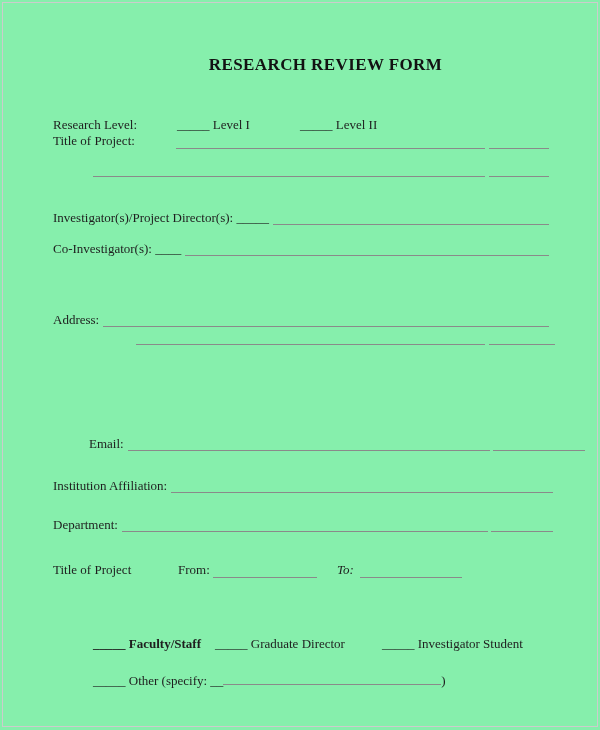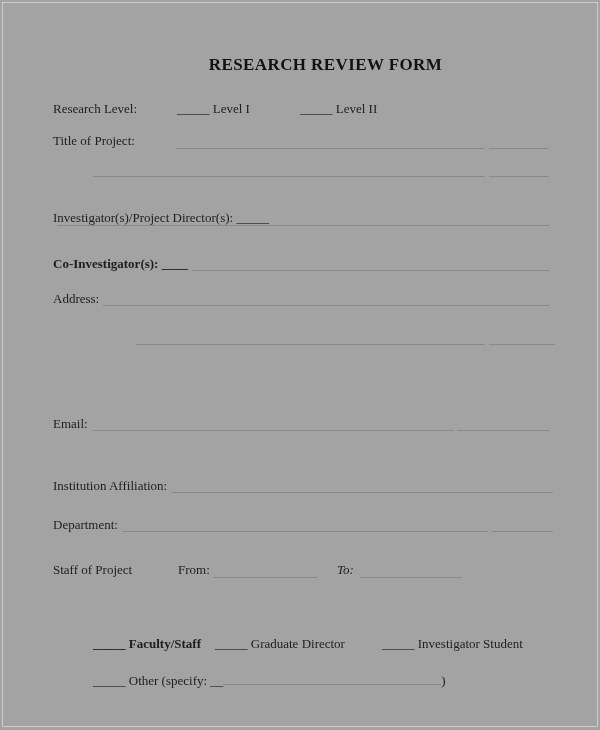--- a/index.html
+++ b/index.html
@@ -4,21 +4,21 @@
 <style>
   html, body {
     margin: 0;
     padding: 0;
     background: #ffffff;
   }
   .page {
     position: relative;
     width: 600px;
     height: 730px;
-    background: #a3a3a3;
+    background: #86efac;
     overflow: hidden;
     font-family: "Liberation Serif", "DejaVu Serif", serif;
     color: #1e1e1e;
   }
   .page-border {
     position: absolute;
     left: 2px; top: 2px; right: 2px; bottom: 3px;
     border: 1px solid #cccccc;
     pointer-events: none;
   }
@@ -54,77 +54,77 @@
   }
 </style>
 </head>
 <body>
 
 <div class="page">
   <div class="page-border"></div>
 
   <div class="title">RESEARCH REVIEW FORM</div>
 
-  <div class="row" style="top:101px; right:2px;">
+  <div class="row" style="top:117px; right:2px;">
     <span class="abs" style="left:0;">Research Level:</span>
     <span class="abs" style="left:124px;">_____ Level I</span>
     <span class="abs" style="left:247px;">_____ Level II</span>
   </div>
 
   <div class="row" style="top:133px; right:2px;">
     <span class="abs" style="left:0;">Title of Project:</span>
     <span class="abs bl" style="left:123px; width:309px;"></span>
     <span class="abs bl" style="left:436px; width:60px;"></span>
   </div>
 
   <div class="row" style="top:161px; right:2px;">
     <span class="abs bl" style="left:40px; width:392px;"></span>
     <span class="abs bl" style="left:436px; width:60px;"></span>
   </div>
 
-  <div class="row flexrow" style="top:210px; width:496px;flex-direction:column;">
+  <div class="row flexrow" style="top:210px; width:496px;">
     <span class="lbl">Investigator(s)/Project Director(s): _____</span>
     <span class="bl grow"></span>
   </div>
 
-  <div class="row flexrow" style="top:256px; width:496px;font-weight:bold;">
+  <div class="row flexrow" style="top:241px; width:496px;">
     <span class="lbl">Co-Investigator(s): ____</span>
     <span class="bl grow"></span>
   </div>
 
-  <div class="row flexrow" style="top:291px; width:496px;text-align:right;">
+  <div class="row flexrow" style="top:312px; width:496px;text-align:right;">
     <span class="lbl">Address:</span>
     <span class="bl grow"></span>
   </div>
 
   <div class="row" style="top:329px; right:2px;">
     <span class="abs bl" style="left:83px; width:349px;"></span>
     <span class="abs bl" style="left:436px; width:66px;"></span>
   </div>
 
 
-  <div class="row flexrow" style="top:416px; width:496px;">
+  <div class="row flexrow" style="top:436px; width:496px;margin-left:36px;">
     <span class="lbl">Email:</span>
     <span class="bl grow"></span>
     <span class="bl tail" style="width:92px;"></span>
   </div>
 
   <div class="row flexrow" style="top:478px; width:500px;">
     <span class="lbl">Institution Affiliation:</span>
     <span class="bl grow"></span>
   </div>
 
   <div class="row flexrow" style="top:517px; width:500px;">
     <span class="lbl">Department:</span>
     <span class="bl grow"></span>
     <span class="bl tail" style="width:62px;"></span>
   </div>
 
   <div class="row" style="top:562px; right:2px;">
-    <span class="abs" style="left:0;">Staff of Project</span>
+    <span class="abs" style="left:0;">Title of Project</span>
     <span class="abs" style="left:125px;">From:</span>
     <span class="abs bl" style="left:160px; width:104px;"></span>
     <span class="abs" style="left:284px;font-style:italic;">To:</span>
     <span class="abs bl" style="left:307px; width:102px;"></span>
   </div>
 
 
   <div class="row" style="top:636px; right:2px;">
     <span class="abs" style="left:40px;font-weight:bold;">_____ Faculty/Staff</span>
     <span class="abs" style="left:162px;">_____ Graduate Director</span>

